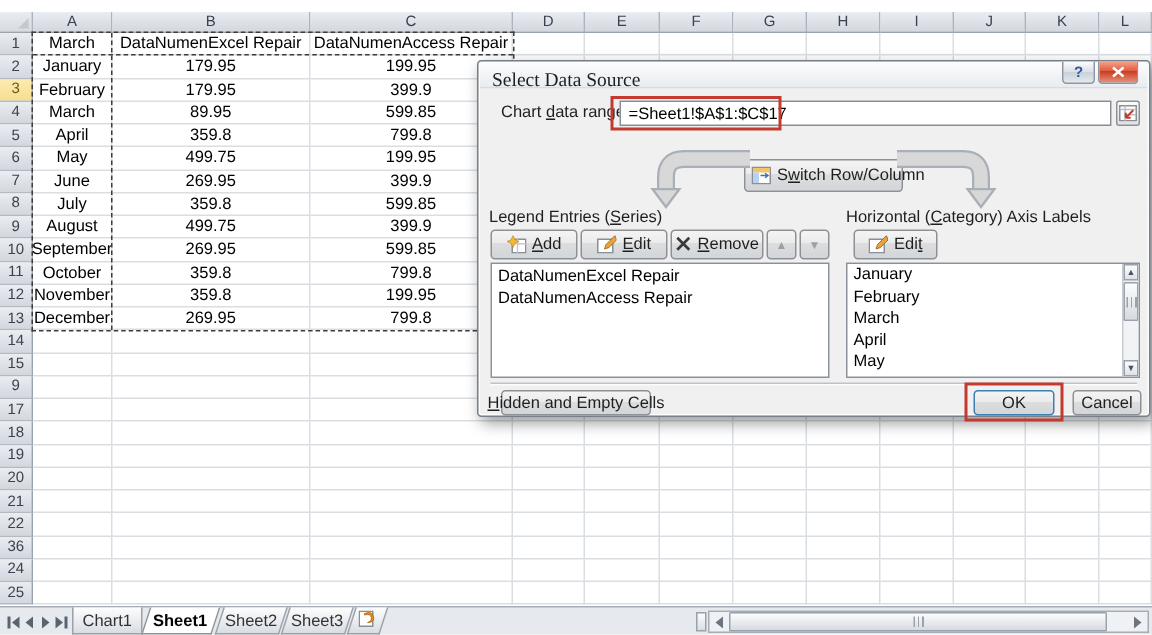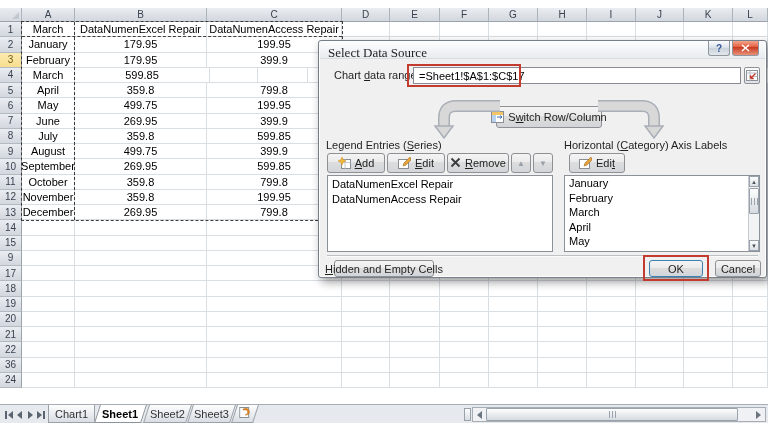--- a/index.html
+++ b/index.html
@@ -80,21 +80,21 @@
   }
 
   .btn {
     position:absolute; font-family:"Liberation Sans",sans-serif; font-size:11px; color:#1F1F1F;
     background:linear-gradient(#F4F4F4,#EBEBEB 45%,#DDDDDD 46%,#D2D6DA);
     border:1px solid #8E9094; border-radius:3px;
     display:flex; align-items:center; justify-content:center; gap:4px; padding:0 4px;
     white-space:nowrap;
   }
   .btn .bicon { display:inline-flex; width:13px; height:12px; }
-  #switch-btn { left:177px; top:65px; width:106px; height:22px; }
+  #switch-btn { left:177px; top:65px; width:106px; height:22px;justify-content:space-between; }
   #arrows-svg { position:absolute; left:85px; top:54px; z-index:1; }
 
   #legend-label { left:7px; top:98px; }
   #cat-label { left:245px; top:98px; }
 
   #btn-add    { left:8px;   top:112px; width:58px; height:20px; }
   #btn-edit   { left:68px;  top:112px; width:58px; height:20px; }
   #btn-remove { left:128px; top:112px; width:62px; height:20px; }
   #btn-up     { left:192px; top:112px; width:20px; height:20px; color:#9AA0A8; font-size:8px; }
   #btn-down   { left:214px; top:112px; width:20px; height:20px; color:#9AA0A8; font-size:8px; }
@@ -224,20 +224,21 @@
         <div class="cell" style="width: 49px;"></div>
         <div class="cell" style="width: 49px;"></div>
         <div class="cell" style="width: 49px;"></div>
         <div class="cell" style="width: 48px;"></div>
         <div class="cell" style="width: 49px;"></div>
         <div class="cell" style="width: 35px;"></div>
       </div>
       <div class="grid-row">
         <div class="rowhdr">4</div>
         <div class="cell" style="width: 53px;">March</div>
+        <div class="cell" style="width: 132px;">89.95</div>
         <div class="cell" style="width: 135px;">599.85</div>
         <div class="cell" style="width: 48px;"></div>
         <div class="cell" style="width: 50px;"></div>
         <div class="cell" style="width: 49px;"></div>
         <div class="cell" style="width: 49px;"></div>
         <div class="cell" style="width: 49px;"></div>
         <div class="cell" style="width: 49px;"></div>
         <div class="cell" style="width: 48px;"></div>
         <div class="cell" style="width: 49px;"></div>
         <div class="cell" style="width: 35px;"></div>
@@ -522,20 +523,35 @@
         <div class="cell" style="width: 49px;"></div>
         <div class="cell" style="width: 49px;"></div>
         <div class="cell" style="width: 49px;"></div>
         <div class="cell" style="width: 49px;"></div>
         <div class="cell" style="width: 48px;"></div>
         <div class="cell" style="width: 49px;"></div>
         <div class="cell" style="width: 35px;"></div>
       </div>
       <div class="grid-row">
         <div class="rowhdr">24</div>
+        <div class="cell" style="width: 53px;"></div>
+        <div class="cell" style="width: 132px;"></div>
+        <div class="cell" style="width: 135px;"></div>
+        <div class="cell" style="width: 48px;"></div>
+        <div class="cell" style="width: 50px;"></div>
+        <div class="cell" style="width: 49px;"></div>
+        <div class="cell" style="width: 49px;"></div>
+        <div class="cell" style="width: 49px;"></div>
+        <div class="cell" style="width: 49px;"></div>
+        <div class="cell" style="width: 48px;"></div>
+        <div class="cell" style="width: 49px;"></div>
+        <div class="cell" style="width: 35px;"></div>
+      </div>
+      <div class="grid-row">
+        <div class="rowhdr">25</div>
         <div class="cell" style="width: 53px;"></div>
         <div class="cell" style="width: 132px;"></div>
         <div class="cell" style="width: 135px;"></div>
         <div class="cell" style="width: 48px;"></div>
         <div class="cell" style="width: 50px;"></div>
         <div class="cell" style="width: 49px;"></div>
         <div class="cell" style="width: 49px;"></div>
         <div class="cell" style="width: 49px;"></div>
         <div class="cell" style="width: 49px;"></div>
         <div class="cell" style="width: 48px;"></div>

